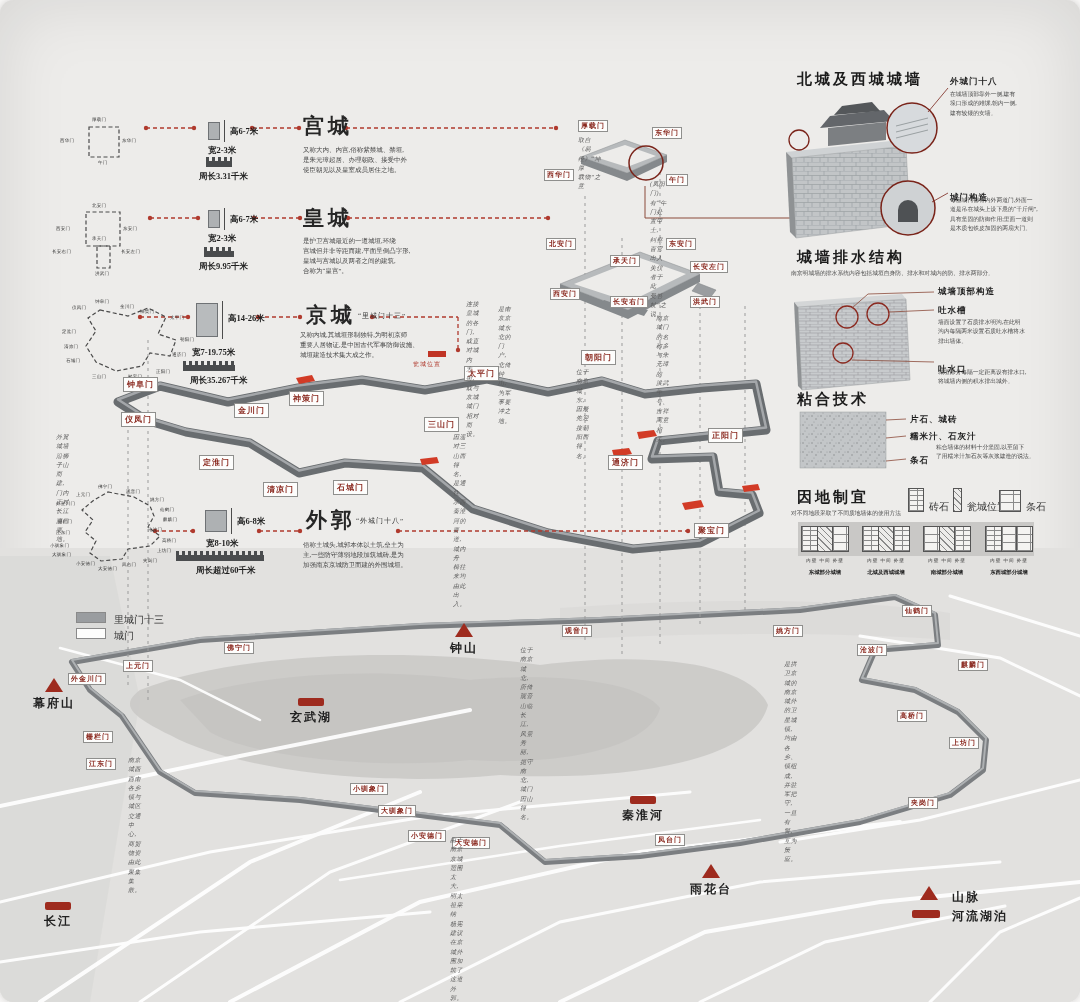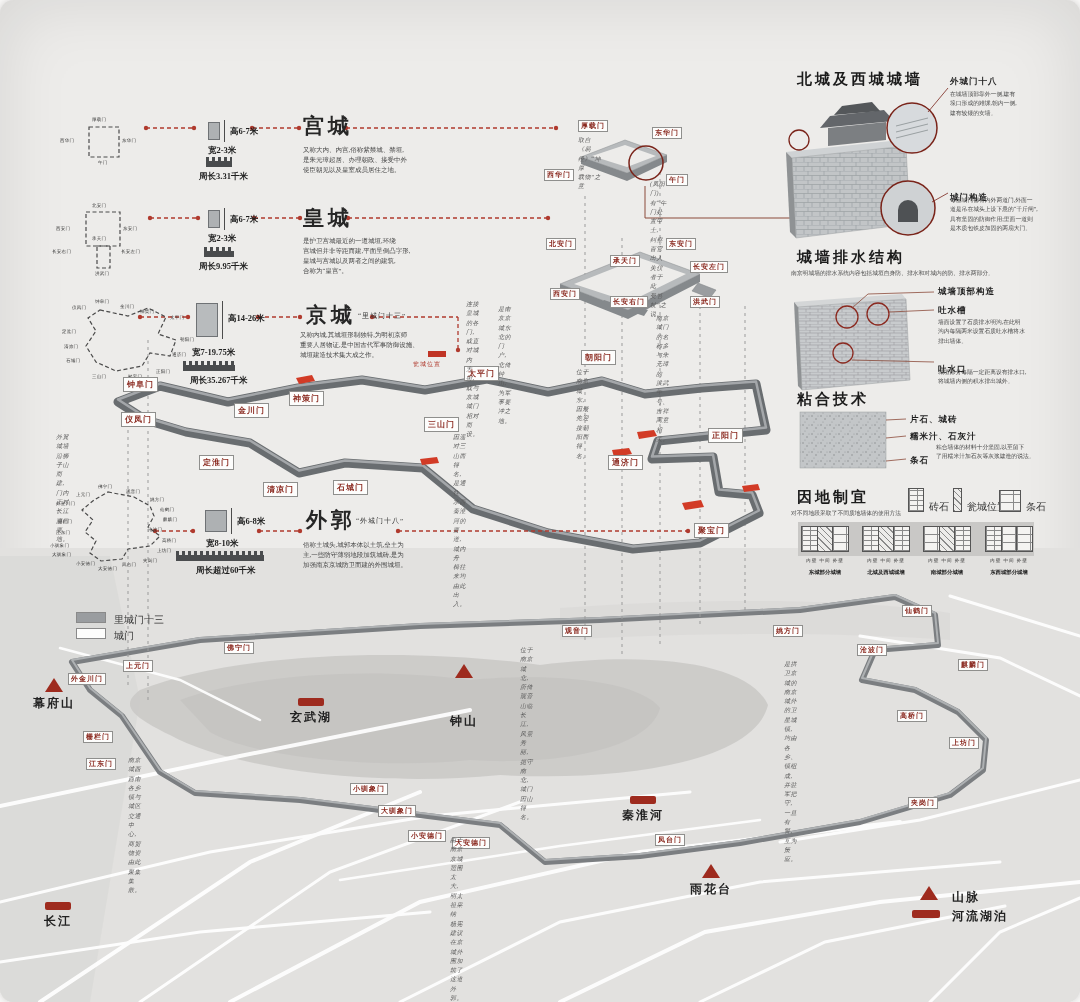--- a/index.html
+++ b/index.html
@@ -389,21 +389,21 @@
       <span class="lbl sm" style="left: 408px; top: 830px;">小安德门</span>
       <span class="lbl sm" style="left: 452px; top: 837px;">大安德门</span>
     </div>
 
 <div>
 
 <div class="place tri" style="left: 33px; top: 678px;">
       <div class="marker"></div>
       <span>幕府山</span>
     </div>
-      <div class="place tri" style="left: 450px; top: 664px; gap: 32px;">
+      <div class="place tri" style="left: 450px; top: 623px;">
       <div class="marker"></div>
       <span>钟山</span>
     </div>
       <div class="place bar" style="left: 290px; top: 698px;">
       <div class="marker"></div>
       <span>玄武湖</span>
     </div>
       <div class="place bar" style="left: 622px; top: 796px;">
       <div class="marker"></div>
       <span>秦淮河</span>

